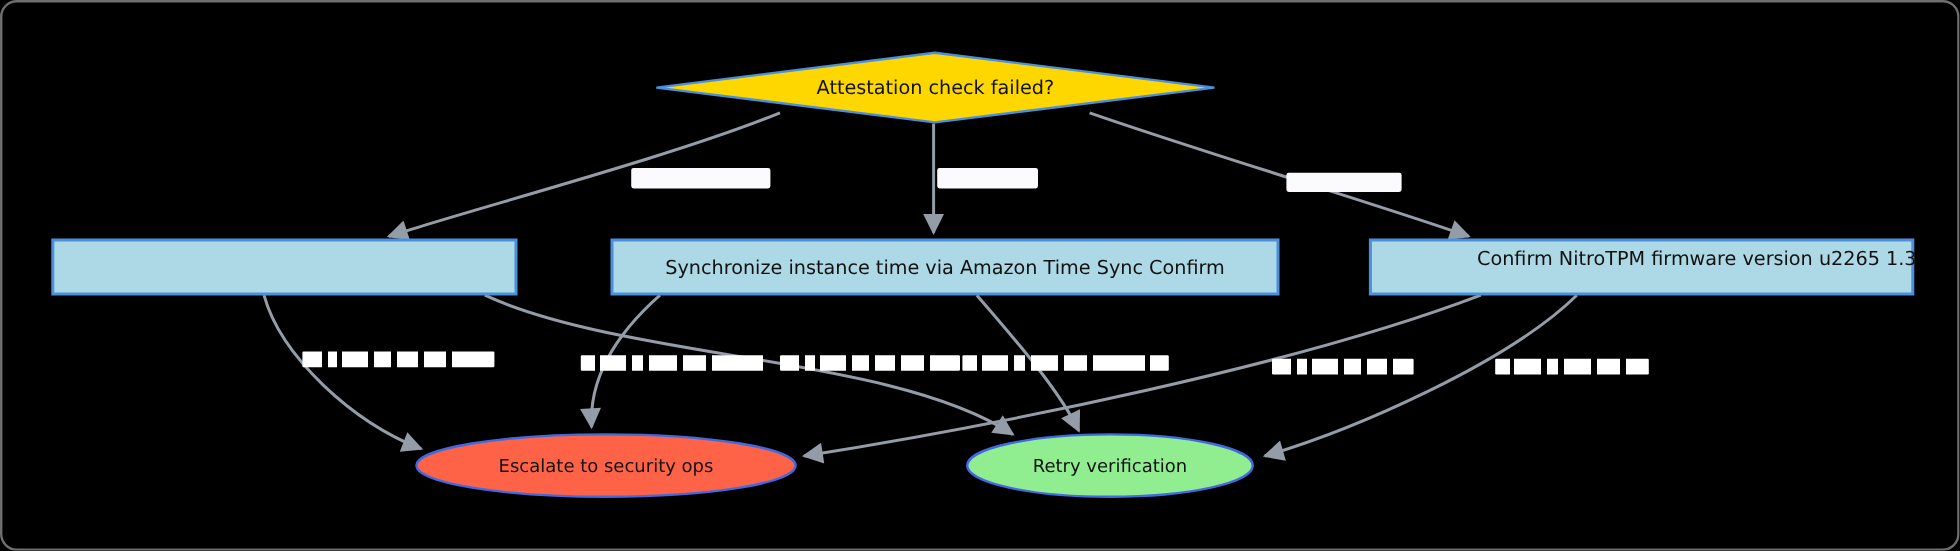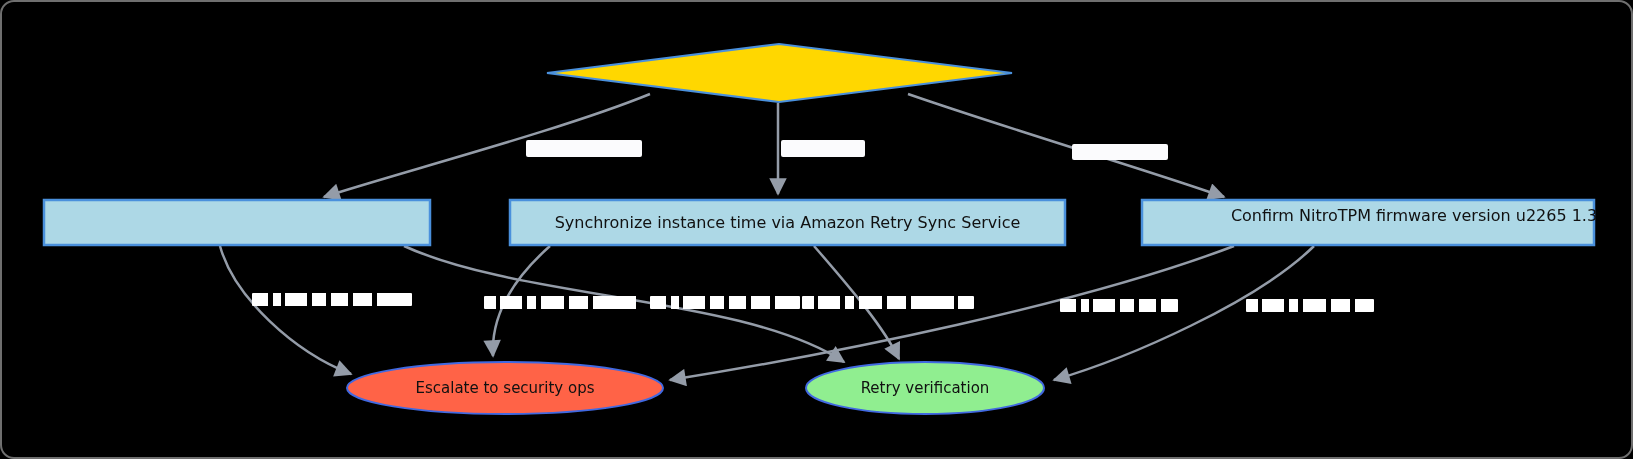--- a/index.html
+++ b/index.html
@@ -55,22 +55,23 @@
     <polygon points="777,42 1010,71 777,100 545,71" stroke-width="2" fill="#FFD700" stroke="#4A90DC"></polygon>
 
     <rect x="42" y="198" width="386" height="45" stroke-width="2.5" fill="#ADD8E6" stroke="#4A90DC"></rect>
     <rect x="508" y="198" width="555" height="45" stroke-width="2.5" fill="#ADD8E6" stroke="#4A90DC"></rect>
     <rect x="1140" y="198" width="452" height="45" stroke-width="2.5" fill="#ADD8E6" stroke="#4A90DC"></rect>
 
     <ellipse cx="503" cy="386" rx="158" ry="26" stroke-width="2" fill="#FF6347" stroke="#4169E1"></ellipse>
     <ellipse cx="923" cy="386" rx="119" ry="26" stroke-width="2" fill="#90EE90" stroke="#4169E1"></ellipse>
   </svg>
 
+  <div class="nodelabel" style="left:545px;top:56px;width:465px;height:30px;">Attestation check failed?</div>
 
-  <div class="nodelabel" style="left:508px;top:198px;width:555px;height:45px;">Synchronize instance time via Amazon Retry Sync Service</div>
+  <div class="nodelabel" style="left:508px;top:198px;width:555px;height:45px;">Synchronize instance time via Amazon Time Sync Confirm</div>
   <div class="nodelabel" style="left:1140px;top:198px;width:452px;height:31px;margin-left:46px;">Confirm NitroTPM firmware version u2265 1.3</div>
 
   <div class="nodelabel" style="left:345px;top:372px;width:316px;height:28px;font-size:15px;">Escalate to security ops</div>
   <div class="nodelabel" style="left:804px;top:372px;width:238px;height:28px;font-size:15px;">Retry verification</div>
 
   <div class="elabel-solid" style="left:524px;top:138px;width:116px;height:17px;"></div>
   <div class="elabel-solid" style="left:779px;top:138px;width:84px;height:17px;"></div>
   <div class="elabel-solid" style="left:1070px;top:142px;width:96px;height:16px;"></div>
 
   <div class="elabel-blob blob-a" style="left:250px;top:291px;width:160px;"></div>

